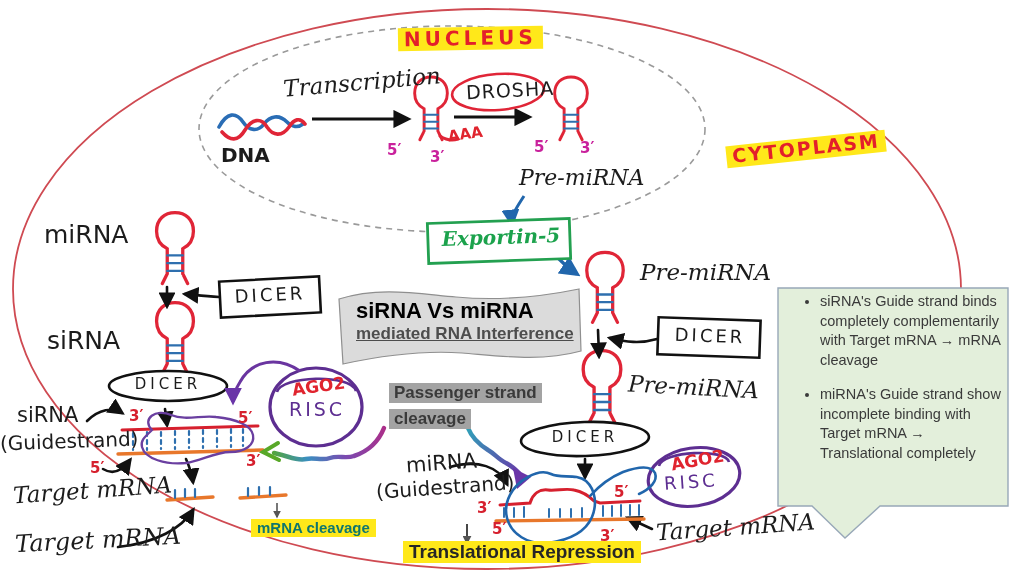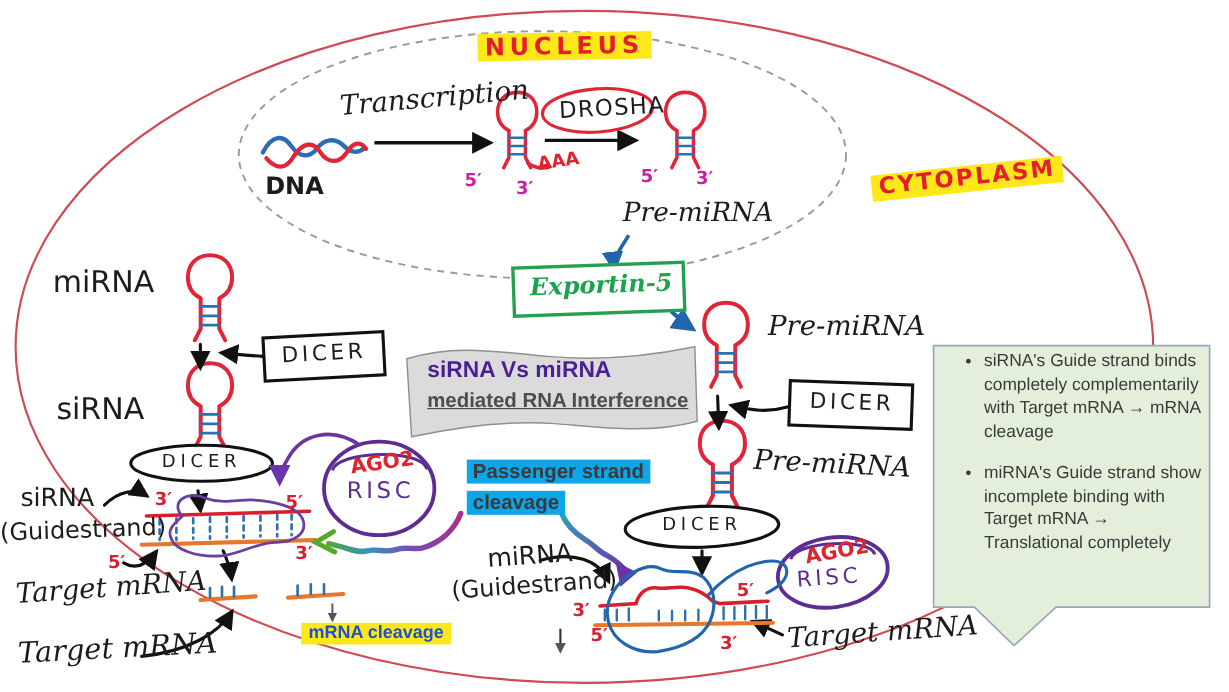--- a/index.html
+++ b/index.html
@@ -4,21 +4,21 @@
 <style>
   html,body{margin:0;padding:0;background:#ffffff;}
   .canvas{position:relative;width:1024px;height:577px;background:#ffffff;overflow:hidden;
           font-family:"DejaVu Sans",sans-serif;}
   .canvas svg{position:absolute;left:0;top:0;}
   .t{position:absolute;white-space:nowrap;color:#1c1c1c;line-height:1.05;}
   .hw{font-family:"DejaVu Sans",sans-serif;}
   .script{font-family:"DejaVu Serif",serif;font-style:italic;}
   .print{font-family:"Liberation Sans",sans-serif;font-weight:bold;}
   .hl-yellow{background:#ffe81a;padding:1px 6px;}
-  .hl-lav{background:#0ea5e9;padding:1px 5px;}
+  .hl-lav{background:#a3a3a3;padding:1px 5px;}
   .prime{position:absolute;color:#d6202e;font-weight:bold;font-size:15px;}
   .purple{color:#5d2e91;} .green{color:#1ba24c;}
   .center{text-align:center;}
   .callout-text{position:absolute;left:780px;top:292px;width:224px;
      font-family:"Liberation Sans",sans-serif;font-size:14.5px;color:#3a3a3a;line-height:1.35;}
   .callout-text ul{margin:0;}
   .callout-text li{margin-bottom:15px;white-space:normal;}
 </style>
 </head>
 <body>
@@ -156,51 +156,52 @@
 <div class="t script" style="left:519px;top:166px;font-size:22px;">Pre-miRNA</div>
 <div class="t" style="left:448px;top:127px;font-size:15px;font-weight:bold;color:#e0242e;transform:rotate(-8deg);">AAA</div>
 
 <div class="prime" style="left:387px;top:141px;color:#c9219c;">5′</div>
 <div class="prime" style="left:430px;top:148px;color:#c9219c;">3′</div>
 <div class="prime" style="left:534px;top:138px;color:#c9219c;">5′</div>
 <div class="prime" style="left:580px;top:139px;color:#c9219c;">3′</div>
 
 <div class="t script green" style="left:438px;top:227px;width:126px;text-align:center;font-size:20px;font-weight:bold;transform:rotate(-2deg);">Exportin-5</div>
 
-<div class="t print" style="left:356px;top:299px;font-size:19px;color:#4c1d95;">siRNA Vs miRNA</div>
+<div class="t print" style="left:356px;top:299px;font-size:22px;color:#000000;">siRNA Vs miRNA</div>
 <div class="t print" style="left:356px;top:325px;font-size:17px;color:#4d4d4d;text-decoration:underline;">mediated RNA Interference</div>
 
 <div class="t hw" style="left:44px;top:222px;font-size:25px;">miRNA</div>
 <div class="t hw center" style="left:220px;top:286px;width:100px;font-size:18px;letter-spacing:3px;transform:rotate(-3deg);">DICER</div>
 <div class="t hw" style="left:47px;top:328px;font-size:25px;">siRNA</div>
 <div class="t hw center" style="left:118px;top:377px;width:100px;font-size:15px;letter-spacing:4px;">DICER</div>
 <div class="t hw" style="left:17px;top:404px;font-size:21px;">siRNA</div>
 <div class="t hw" style="left:0px;top:431px;font-size:20px;transform:rotate(-2deg);">(Guidestrand)</div>
 <div class="prime" style="left:90px;top:459px;">5′</div>
 <div class="prime" style="left:129px;top:407px;">3′</div>
 <div class="prime" style="left:238px;top:409px;">5′</div>
 <div class="prime" style="left:246px;top:452px;">3′</div>
 <div class="t script" style="left:13px;top:478px;font-size:23px;transform:rotate(-4deg);">Target mRNA</div>
 <div class="t script" style="left:15px;top:528px;font-size:24px;transform:rotate(-3deg);">Target mRNA</div>
-<div class="t print hl-yellow" style="left:251px;top:519px;font-size:15px;color:#1d4ed8;">mRNA cleavage</div>
+<div class="t print hl-yellow" style="left:251px;top:519px;font-size:15px;color:#0f766e;">mRNA cleavage</div>
 <div class="t hw" style="left:292px;top:378px;font-size:17px;font-weight:bold;color:#e0242e;transform:rotate(-8deg);">AGO2</div>
 <div class="t hw purple" style="left:289px;top:400px;font-size:19px;letter-spacing:3px;">RISC</div>
 
 <div class="t script" style="left:640px;top:260px;font-size:23px;">Pre-miRNA</div>
 <div class="t hw center" style="left:660px;top:327px;width:100px;font-size:18px;letter-spacing:3px;transform:rotate(2deg);">DICER</div>
 <div class="t script" style="left:628px;top:375px;font-size:23px;transform:rotate(3deg);">Pre-miRNA</div>
 <div class="t hw center" style="left:535px;top:430px;width:100px;font-size:15px;letter-spacing:4px;">DICER</div>
 <div class="t print hl-lav" style="left:389px;top:383px;font-size:17px;color:#3a3a3a;">Passenger strand</div>
 <div class="t print hl-lav" style="left:389px;top:409px;font-size:17px;color:#3a3a3a;">cleavage</div>
 <div class="t hw" style="left:406px;top:452px;font-size:21px;transform:rotate(-4deg);">miRNA</div>
 <div class="t hw" style="left:376px;top:477px;font-size:20px;transform:rotate(-4deg);">(Guidestrand)</div>
 <div class="prime" style="left:477px;top:499px;">3′</div>
 <div class="prime" style="left:614px;top:483px;">5′</div>
 <div class="prime" style="left:492px;top:520px;">5′</div>
 <div class="prime" style="left:600px;top:527px;">3′</div>
+<div class="t print hl-yellow" style="left:403px;top:541px;font-size:19px;color:#262626;">Translational Repression</div>
 <div class="t hw" style="left:671px;top:452px;font-size:17px;font-weight:bold;color:#e0242e;transform:rotate(-10deg);">AGO2</div>
 <div class="t hw purple" style="left:664px;top:473px;font-size:18px;letter-spacing:3px;transform:rotate(-4deg);">RISC</div>
 <div class="t script" style="left:656px;top:515px;font-size:23px;transform:rotate(-4deg);">Target mRNA</div>
 
 <div class="callout-text">
   <ul>
     <li>siRNA's Guide strand binds completely complementarily with Target mRNA → mRNA cleavage</li>
     <li>miRNA's Guide strand show incomplete binding with Target mRNA → Translational completely</li>
   </ul>
 </div>

